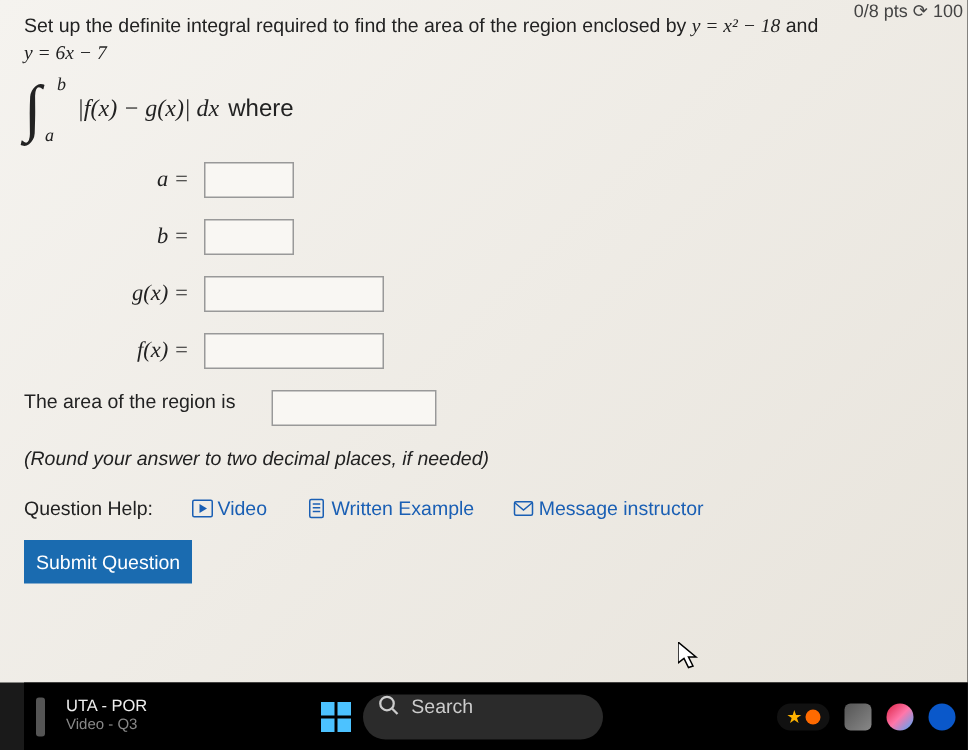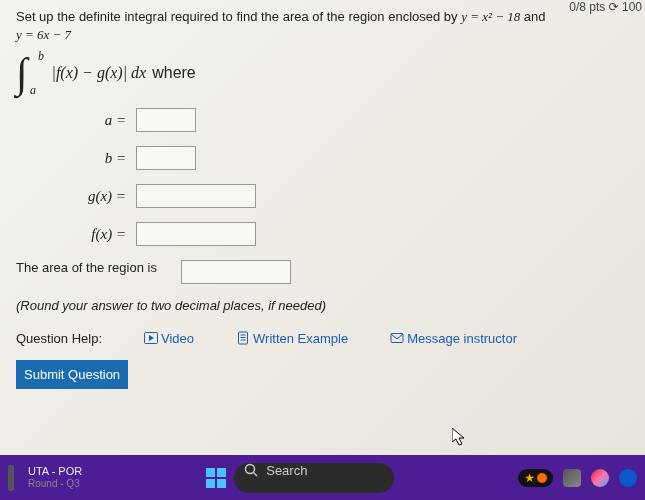--- a/index.html
+++ b/index.html
@@ -60,36 +60,36 @@
     background: #f9f7f3;
     height: 24px;
     padding: 2px 4px;
     font-size: 13px;
   }
   input.short { width: 60px; }
   input.long { width: 120px; }
   .area-row { margin: 14px 0; font-size: 13px; display:flex; gap:24px;}
   .round-note { font-style: italic; font-size: 13px; margin: 10px 0 14px 0; color:#222;}
   .help-row { margin: 18px 0 10px 0; font-size: 13px; display:flex; align-items:center; gap:20px;}
-  .help-link { color: #1a5fb4; cursor:pointer; display:inline-flex; align-items:flex-start; gap:3px; margin-left:22px;}
+  .help-link { color: #1a5fb4; cursor:pointer; display:inline-flex; align-items:flex-end; gap:3px; margin-left:6px;}
   .help-link svg { width:14px; height:14px; }
   .submit-btn {
     background: #1a6bb0;
     color: #ffffff;
     border: none;
     padding: 7px 8px;
     font-size: 13px;
     cursor: pointer;
     margin-top: 4px;
   }
   .taskbar {
     position: absolute;
-    bottom: 0; left:0; right:0;
+    bottom: 0; left:16px; right:0;
     height: 45px;
-    background: #4c1d95;
+    background: #000000;
     display:flex;
     align-items:center;
     padding: 0 8px;
     gap: 10px;
   }
   .tb-tab {
     display:flex; flex-direction:column; justify-content:center;
     color:#eee; font-size:11px; line-height:1.2;
     padding-left:4px;
   }
@@ -205,21 +205,21 @@
     <svg viewBox="0 0 16 20">
         <polygon points="0,0 0,14 4,11 7,17 10,16 7,10 12,10" fill="#fff" stroke="#000" stroke-width="1"></polygon>
       </svg>
   </div>
 </div>
 
 <div class="taskbar">
   <div style="width:6px;height:26px;background:#555;border-radius:2px;"></div>
   <div class="tb-tab">
     <span>UTA - POR</span>
-    <span class="sub">Round - Q3</span>
+    <span class="sub">Video - Q3</span>
   </div>
   <div class="tb-center">
     <div class="win-logo">
         <div></div>
         <div></div>
         <div></div>
         <div></div>
       </div>
     <div class="search-pill">
       <svg width="14" height="14" viewBox="0 0 14 14">

